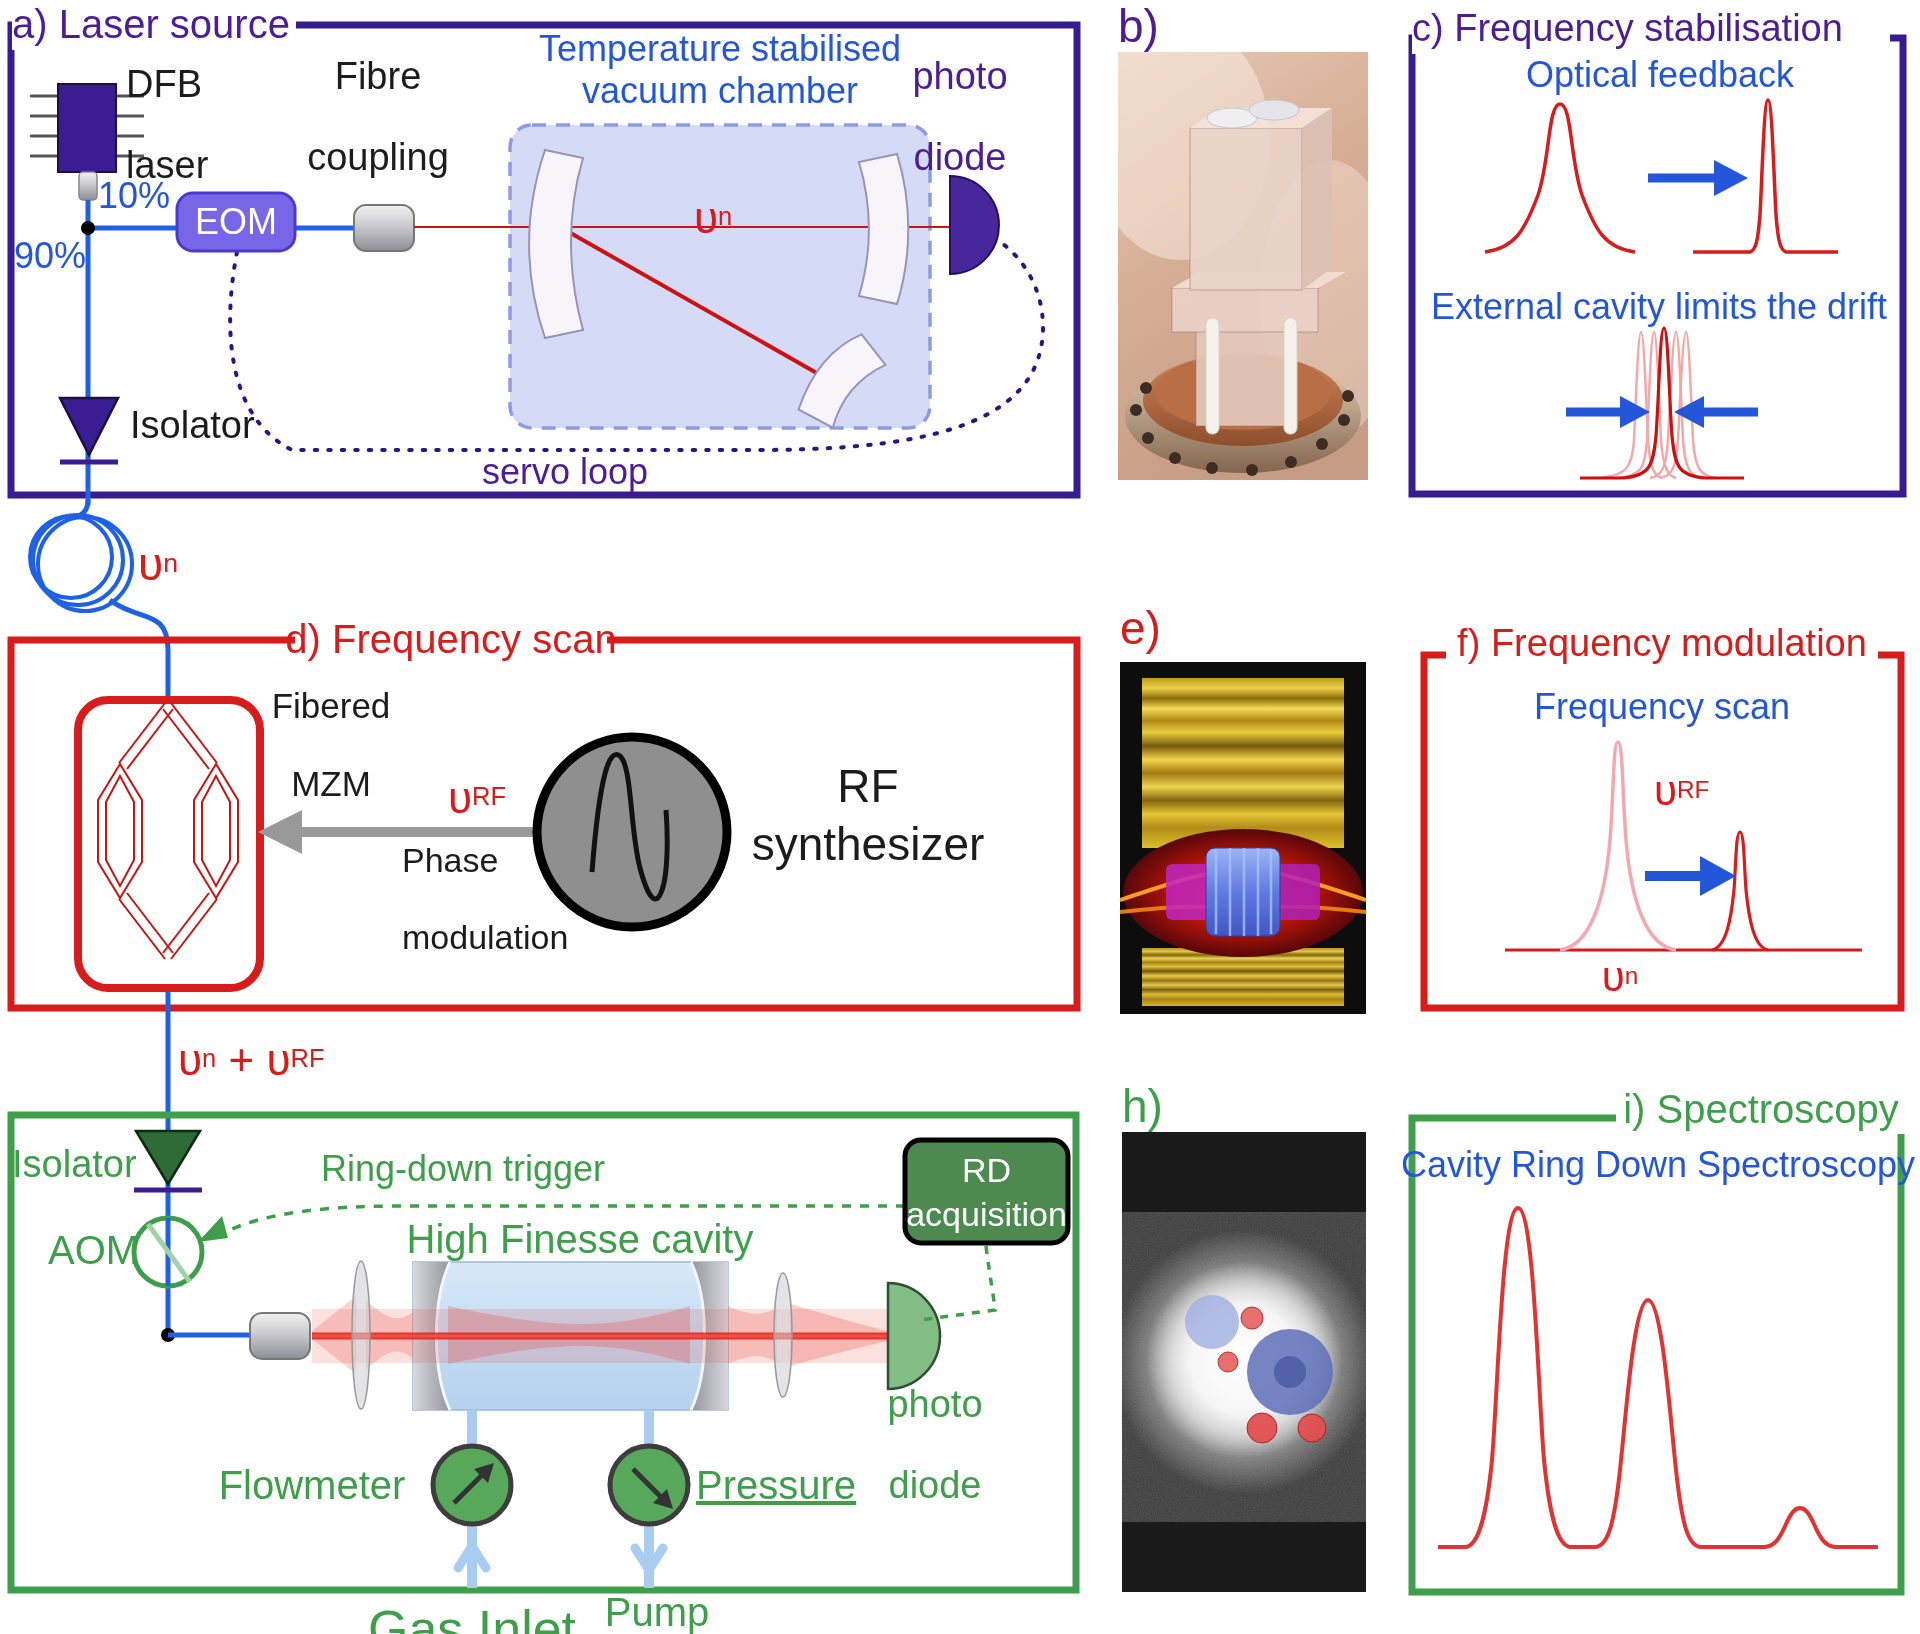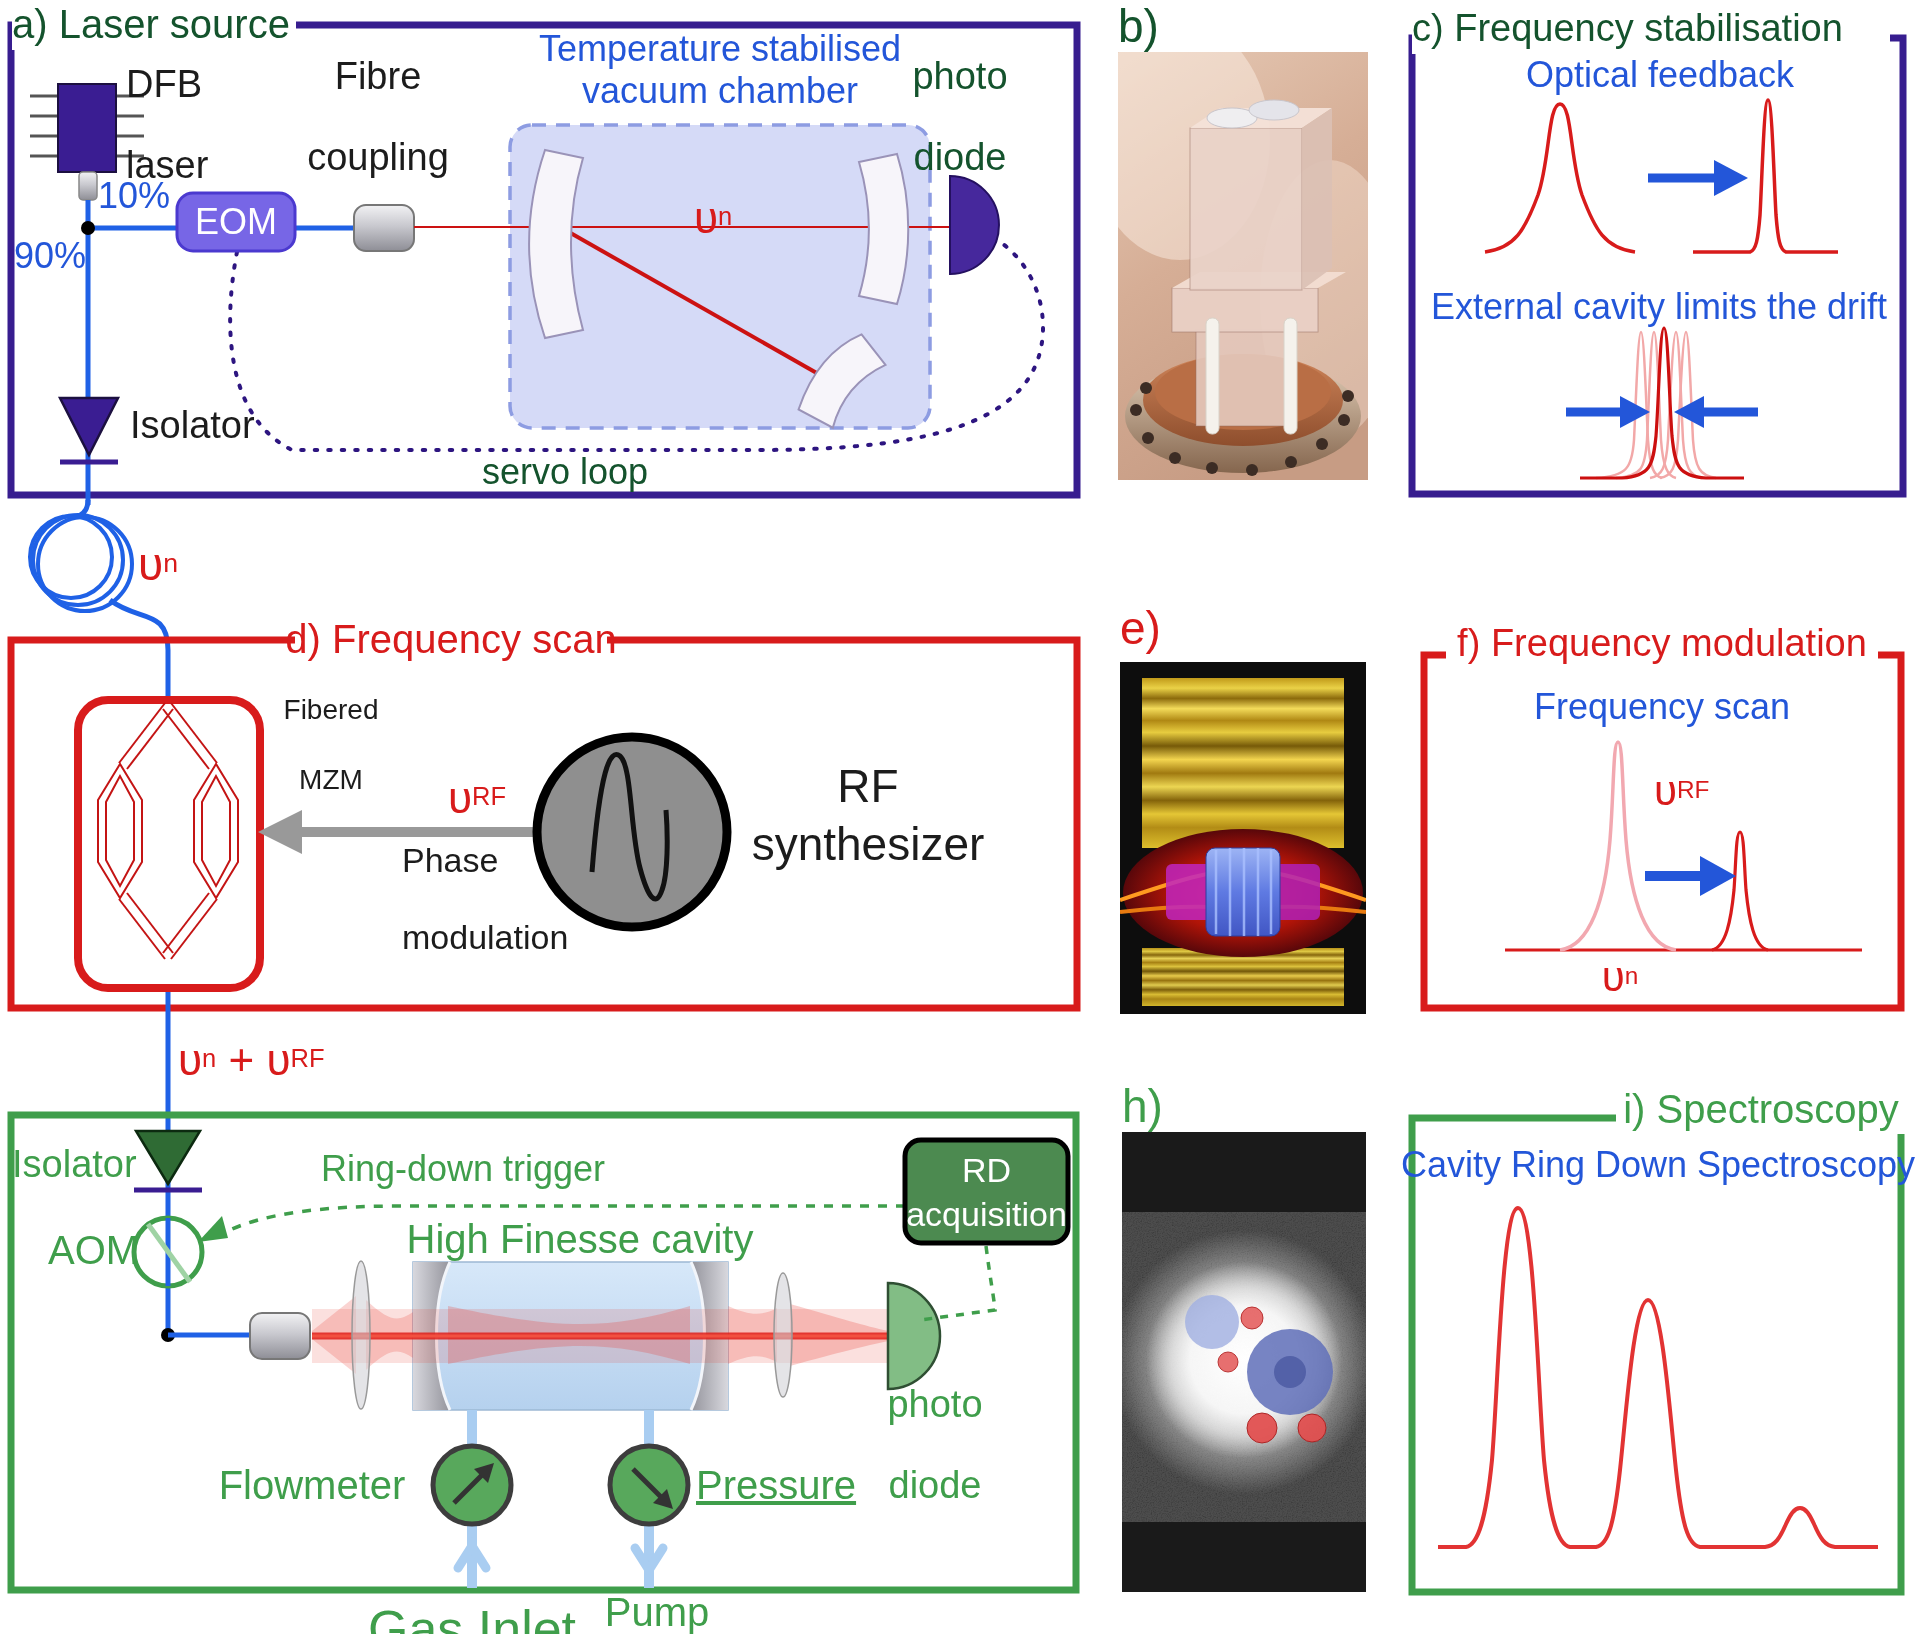--- a/index.html
+++ b/index.html
@@ -4,21 +4,21 @@
 <style>
   html,body{margin:0;padding:0;background:#ffffff;}
   #canvas{position:relative;width:1920px;height:1634px;background:#ffffff;overflow:hidden;
           font-family:"Liberation Sans", sans-serif;}
   #art{position:absolute;left:0;top:0;}
   .lbl{position:absolute;display:flex;align-items:center;justify-content:center;
        line-height:1.08;white-space:pre;}
   .lbl.left{justify-content:flex-start;}
   .lbl.col{flex-direction:column;gap:40px;}
   .titlebg{background:#ffffff;}
-  .indigo{color:#14532d;}
+  .indigo{color:#4c1d95;}
   .blue{color:#2356d9;}
   .red{color:#d81b1b;}
   .green{color:#3f9e4b;}
   .black{color:#1c1c1c;}
   .white{color:#ffffff;}
   .sub{font-size:0.58em;position:relative;top:0.35em;}
   .formula{display:flex;align-items:flex-start;}
 </style>
 </head>
 <body>
@@ -407,21 +407,21 @@
   <span>υ</span><span class="sub">n</span>
 </div>
 
 <div class="lbl indigo left" style="left:1118px;top:0;width:80px;height:54px;font-size:46px;">b)</div>
 
 <div class="lbl titlebg indigo left" style="left:1412px;top:4px;width:478px;height:50px;font-size:38px;">c) Frequency stabilisation</div>
 <div class="lbl blue" style="left:1480px;top:54px;width:360px;height:42px;font-size:36px;">Optical feedback</div>
 <div class="lbl blue" style="left:1424px;top:286px;width:470px;height:42px;font-size:36px;">External cavity limits the drift</div>
 
 <div class="lbl titlebg red" style="left:295px;top:616px;width:312px;height:48px;font-size:40px;">d) Frequency scan</div>
-<div class="lbl col black" style="left:266px;top:698px;width:130px;height:94px;font-size:28px;">
+<div class="lbl col black" style="left:266px;top:698px;width:130px;height:94px;font-size:35px;">
   <span>Fibered</span>
   <span>MZM</span>
 </div>
 <div class="lbl red formula left" style="left:448px;top:774px;width:100px;height:60px;font-size:44px;">
   <span>υ</span><span class="sub">RF</span>
 </div>
 <div class="lbl col black left" style="left:402px;top:842px;width:190px;height:86px;font-size:34px;align-items:flex-start;">
   <span>Phase</span>
   <span>modulation</span>
 </div>

